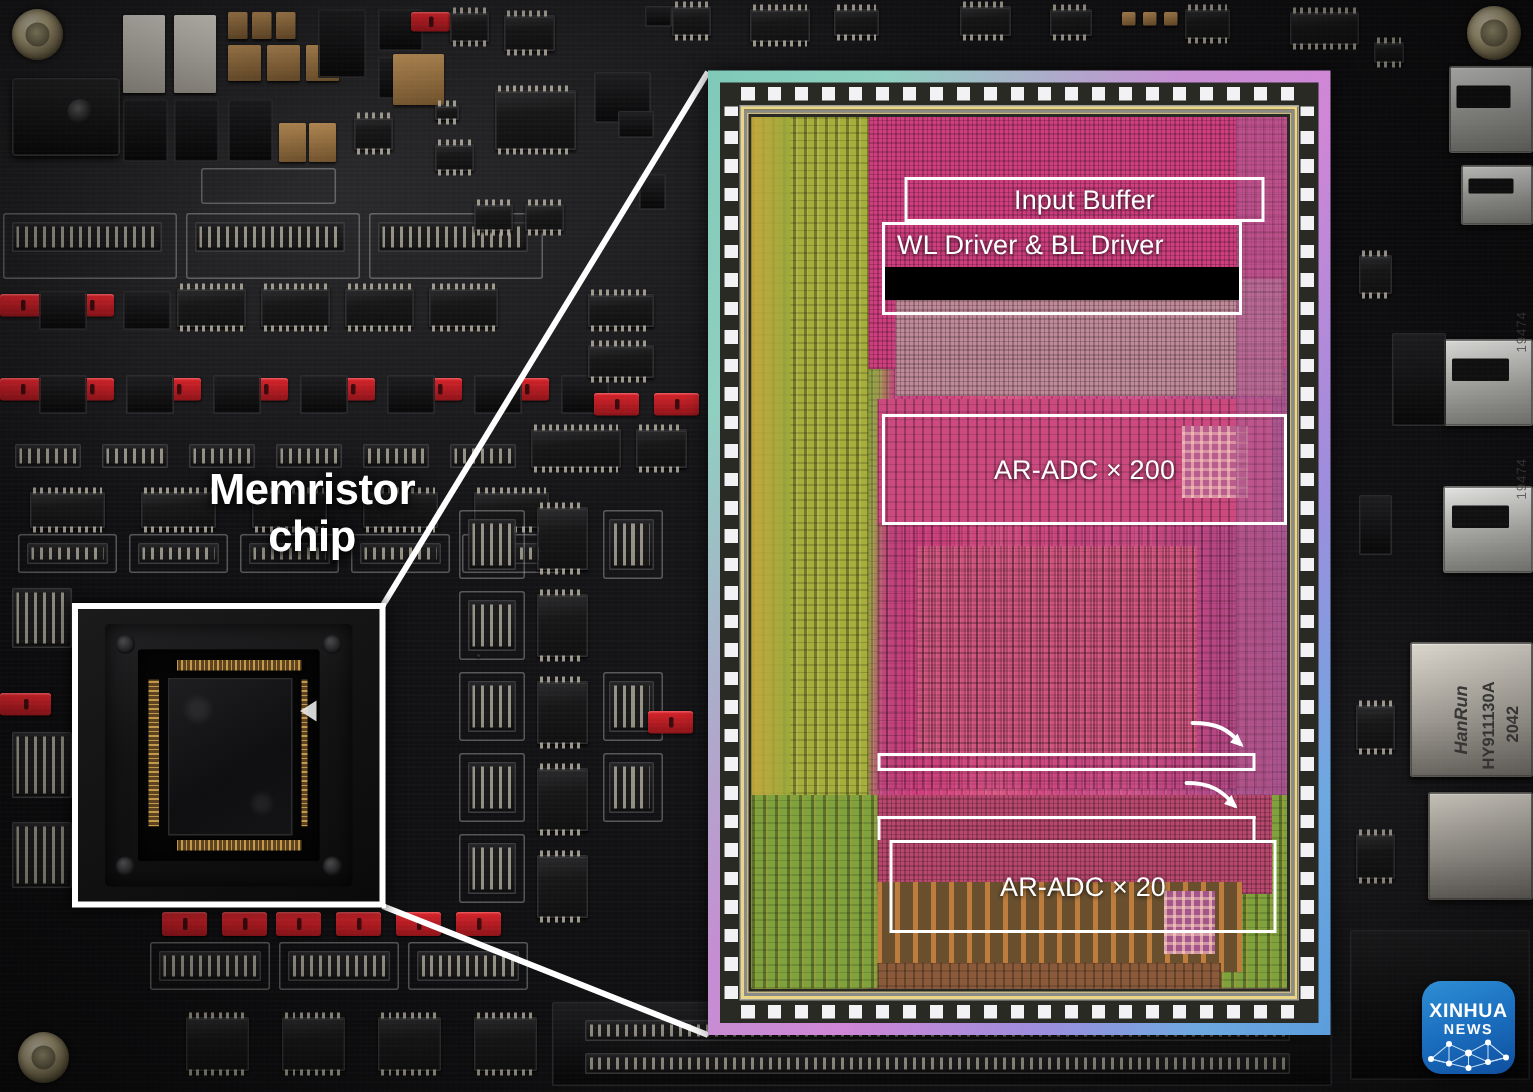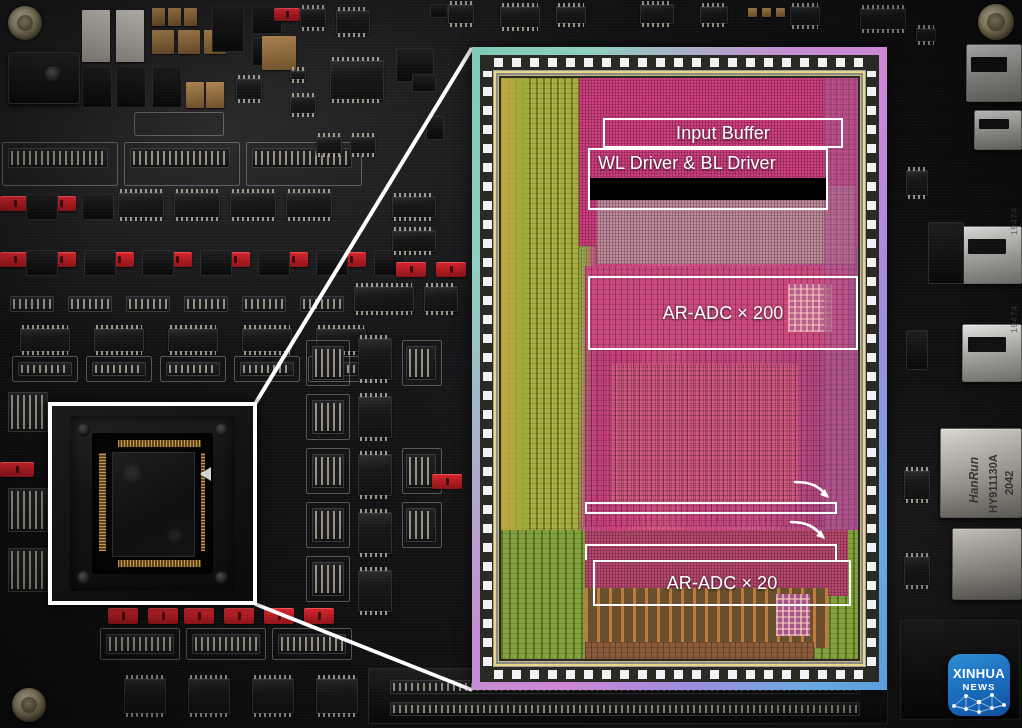--- a/index.html
+++ b/index.html
@@ -499,20 +499,24 @@
         <div class="gold-col" style="right:7%;top:14%;width:4px;height:70%;"></div>
         <div class="die-pkg">
           <div class="smudge" style="left:14%;top:12%;width:16px;height:16px;"></div>
           <div class="smudge" style="right:16%;bottom:14%;width:13px;height:13px;"></div>
         </div>
         <div class="pin1" style="right:2px;top:24%;"></div>
       </div>
     </div>
   </div>
 
+  <div id="memristor-label">
+    <span>Memristor</span>
+    <span class="l2">chip</span>
+  </div>
 
   <div id="die-shot">
     <div class="die-inner">
 
       <div class="active">
         <div class="vstripe"></div>
         <div class="hstripe"></div>
 
         <div class="blkregion grid-med" style="left:0;top:0;width:78px;height:100%;
              background-color:#a7ae3c;
@@ -579,21 +583,21 @@
           <path d="M2 6 C 18 6, 26 10, 34 20" fill="none" stroke="#fff" stroke-width="2.6" stroke-linecap="round"></path>
           <path d="M36 22 L 27 19 L 32 13 Z" fill="#fff"></path>
         </svg>
 
         <div class="annbox noborder" style="left:84px;top:466px;width:252px;height:16px;border:2px solid #fff;border-bottom:none;"></div>
         <svg style="position:absolute;left:288px;top:438px;width:48px;height:30px;overflow:visible;" viewBox="0 0 48 30">
           <path d="M2 6 C 18 6, 26 11, 34 21" fill="none" stroke="#fff" stroke-width="2.6" stroke-linecap="round"></path>
           <path d="M36 23 L 27 20 L 32 14 Z" fill="#fff"></path>
         </svg>
 
-        <div class="annbox" style="left:92px;top:482px;width:258px;height:46px;">
+        <div class="annbox" style="left:92px;top:482px;width:258px;height:62px;">
           <span>AR-ADC × 20</span>
         </div>
 
       </div>
 
       <div class="seal"></div>
       <div class="seal2"></div>
       <div class="pads-h" style="top:3px;"></div>
       <div class="pads-h" style="bottom:3px;"></div>
       <div class="pads-v" style="left:3px;"></div>

